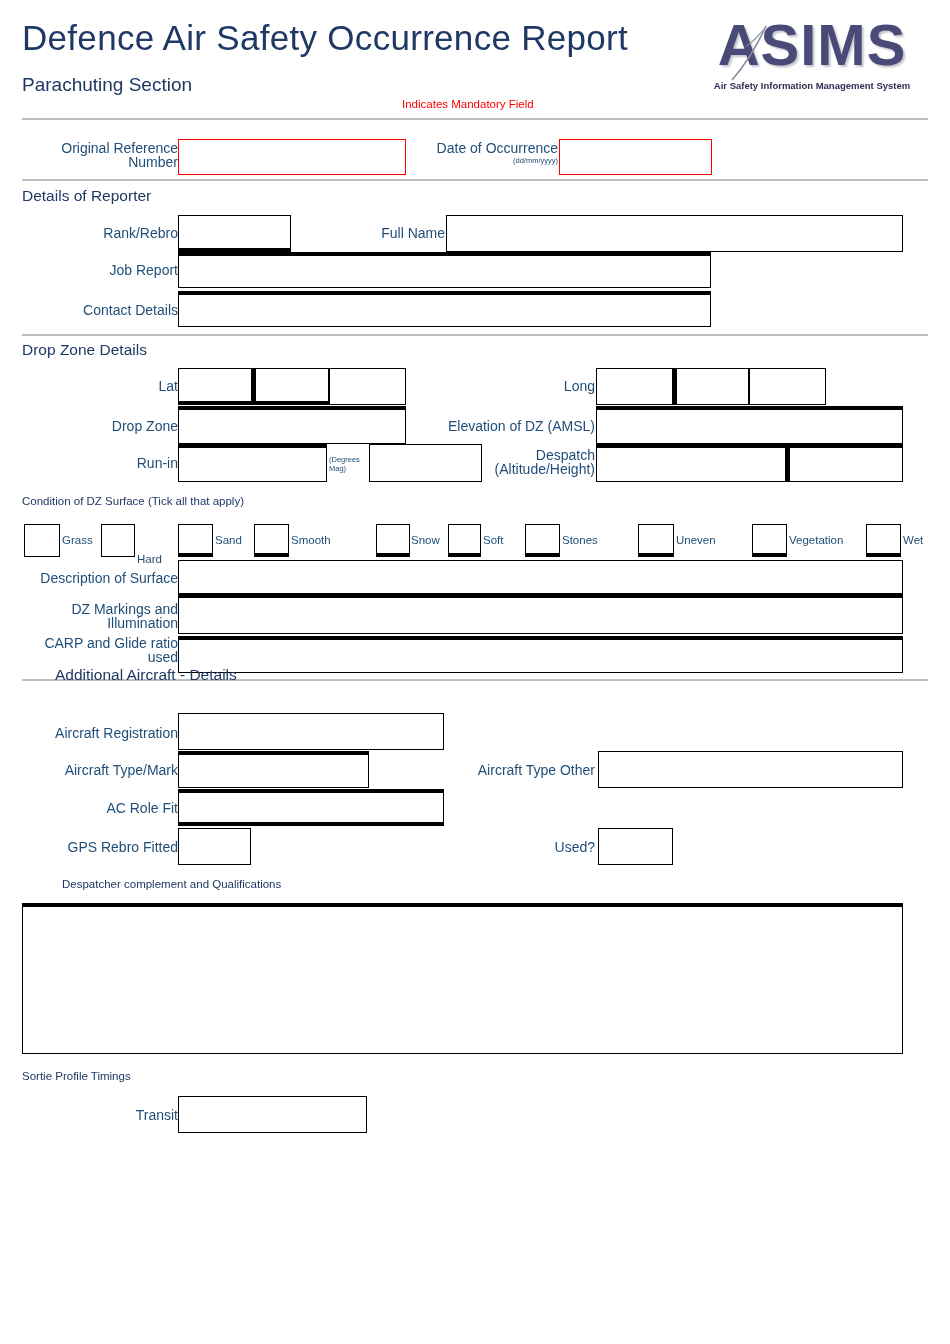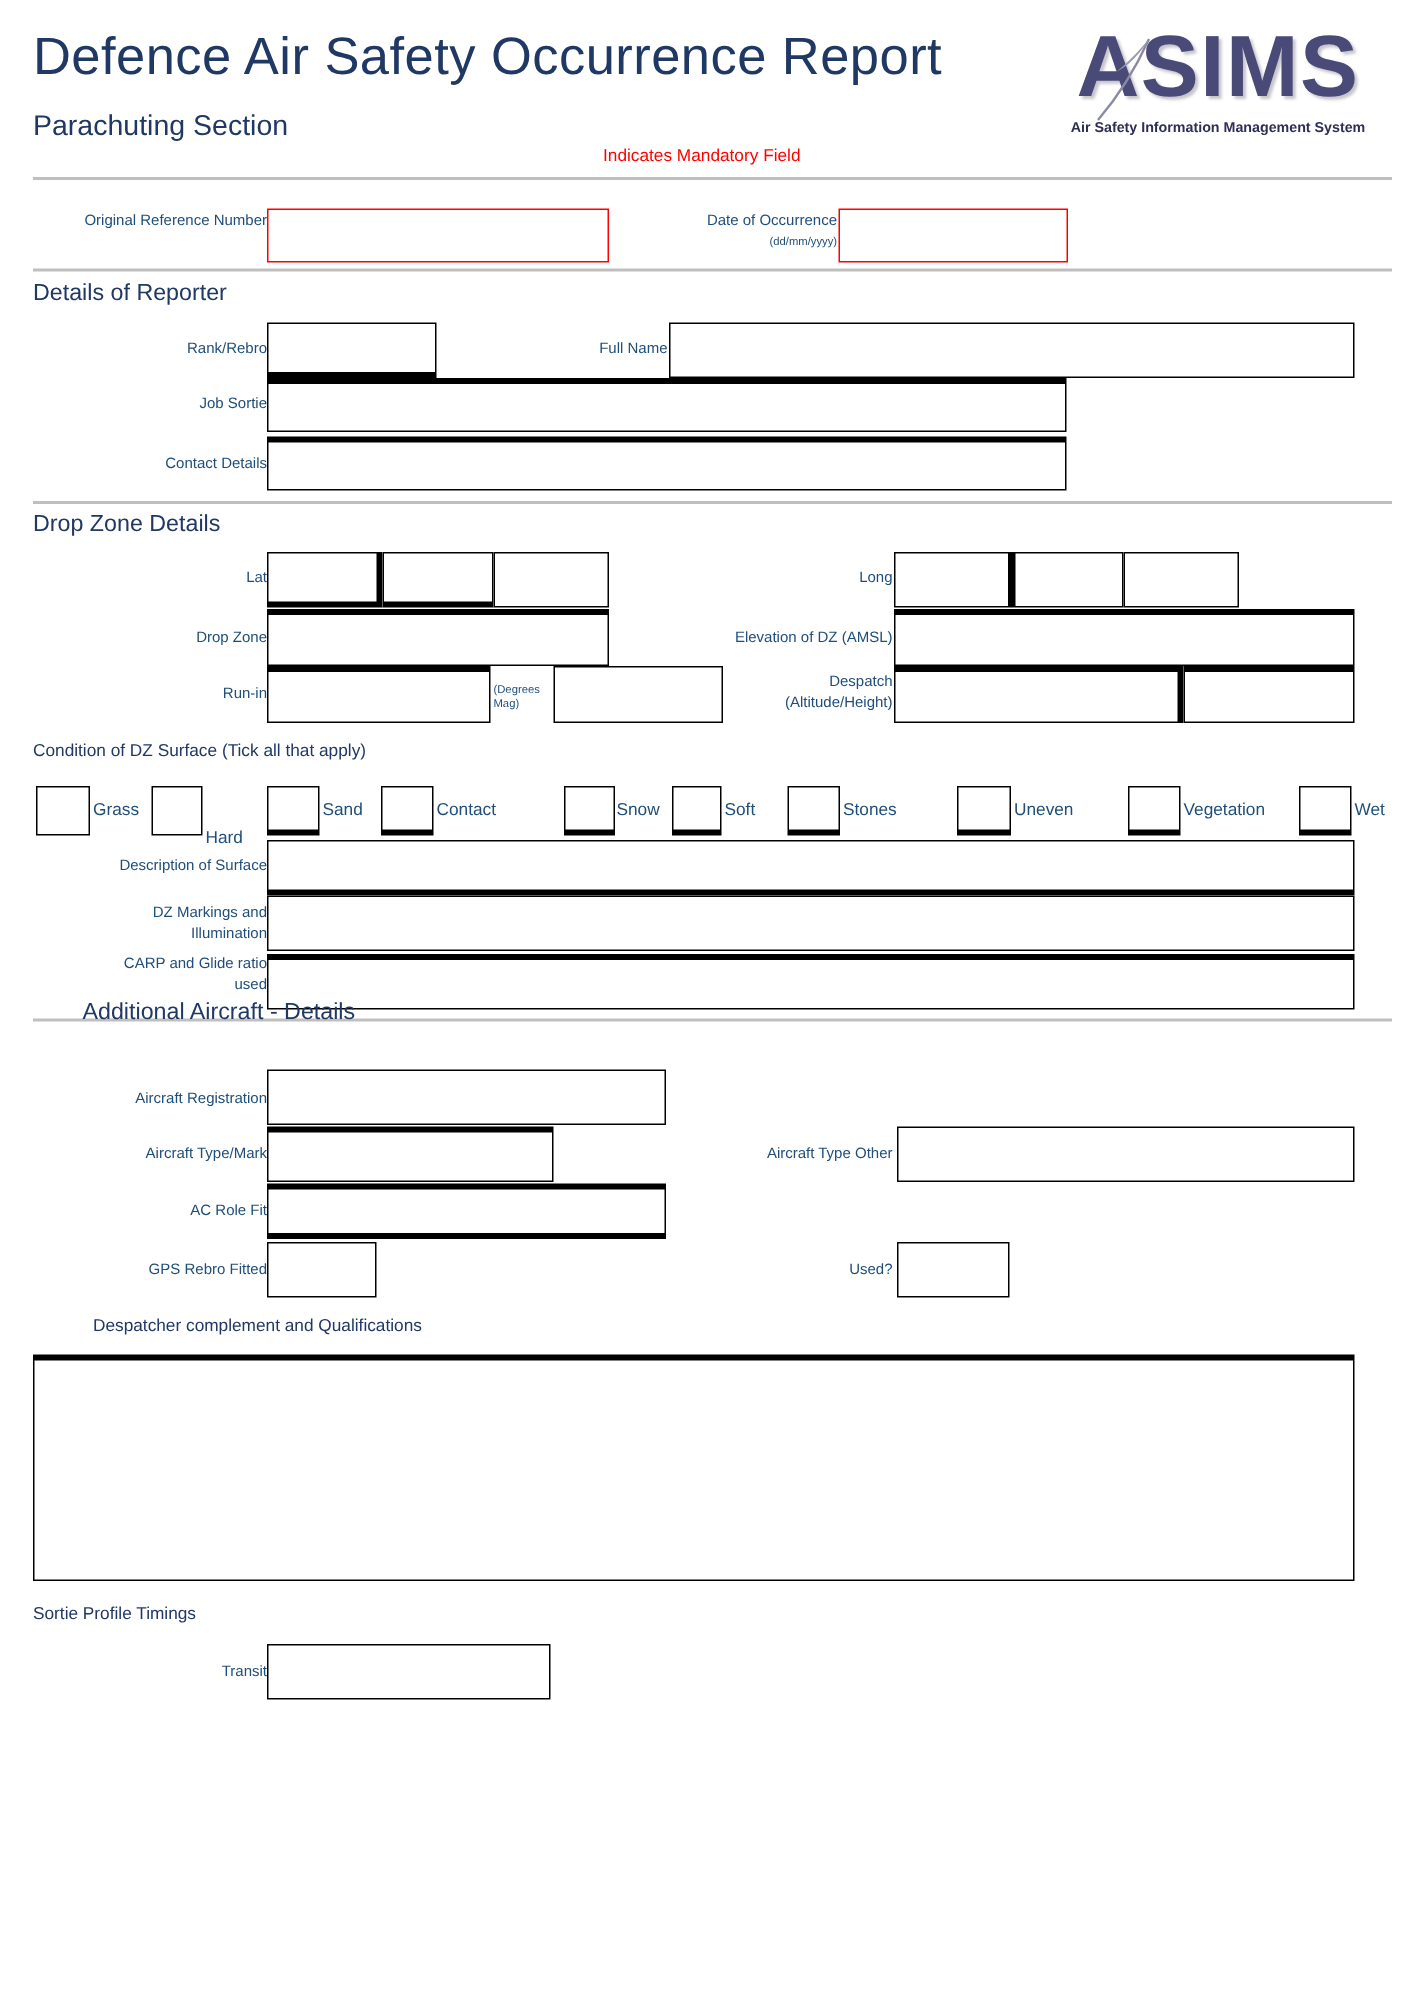--- a/index.html
+++ b/index.html
@@ -92,21 +92,21 @@
   }
   .small-heading {
     left: 22px;
     font-size: 11.5px;
     color: #1F3864;
     white-space: nowrap;
   }
 
   
   .field-label {
-    font-size: 10px;
+    font-size: 14px;
     color: #1F4E79;
     text-align: right;
     line-height: 14px;
   }
   .sub-label {
     font-size: 7.5px;
     color: #1F4E79;
     text-align: right;
     line-height: 9px;
   }
@@ -170,21 +170,21 @@
 <div class="abs sep" style="top:179px;"></div>
 
 <div class="abs section-heading" style="top:187px;">Details of Reporter</div>
 
 <div class="abs field-label" style="left:20px; top:226px; width:158px;">Rank/Rebro</div>
 <div class="abs box thick-bottom" style="left:178px; top:215px; width:113px; height:37px;"></div>
 
 <div class="abs field-label" style="left:290px; top:226px; width:155px;">Full Name</div>
 <div class="abs box" style="left:446px; top:215px; width:457px; height:37px;"></div>
 
-<div class="abs field-label" style="left:20px; top:263px; width:158px;">Job Sortie</div>
+<div class="abs field-label" style="left:20px; top:263px; width:158px;">Job Report</div>
 <div class="abs box thick-top" style="left:178px; top:252px; width:533px; height:36px;"></div>
 
 <div class="abs field-label" style="left:20px; top:303px; width:158px;">Contact Details</div>
 <div class="abs box thick-top" style="left:178px; top:291px; width:533px; height:36px;"></div>
 
 <div class="abs sep" style="top:334px;"></div>
 
 <div class="abs section-heading" style="top:341px;">Drop Zone Details</div>
 
 <div class="abs field-label" style="left:20px; top:379px; width:158px;">Lat</div>
@@ -220,21 +220,21 @@
 <div class="abs checkbox" style="left:24px; top:524px; width:36px; height:33px;"></div>
 <div class="abs cb-label" style="left:62px; top:534px;">Grass</div>
 
 <div class="abs checkbox" style="left:101px; top:524px; width:34px; height:33px;"></div>
 <div class="abs cb-label" style="left:137px; top:534px;margin-top:19px;">Hard</div>
 
 <div class="abs checkbox thick-bottom" style="left:178px; top:524px; width:35px; height:33px;"></div>
 <div class="abs cb-label" style="left:215px; top:534px;">Sand</div>
 
 <div class="abs checkbox thick-bottom" style="left:254px; top:524px; width:35px; height:33px;"></div>
-<div class="abs cb-label" style="left:291px; top:534px;">Contact</div>
+<div class="abs cb-label" style="left:291px; top:534px;">Smooth</div>
 
 <div class="abs checkbox thick-bottom" style="left:376px; top:524px; width:34px; height:33px;"></div>
 <div class="abs cb-label" style="left:411px; top:534px;">Snow</div>
 
 <div class="abs checkbox thick-bottom" style="left:448px; top:524px; width:33px; height:33px;"></div>
 <div class="abs cb-label" style="left:483px; top:534px;">Soft</div>
 
 <div class="abs checkbox thick-bottom" style="left:525px; top:524px; width:35px; height:33px;"></div>
 <div class="abs cb-label" style="left:562px; top:534px;">Stones</div>
 

